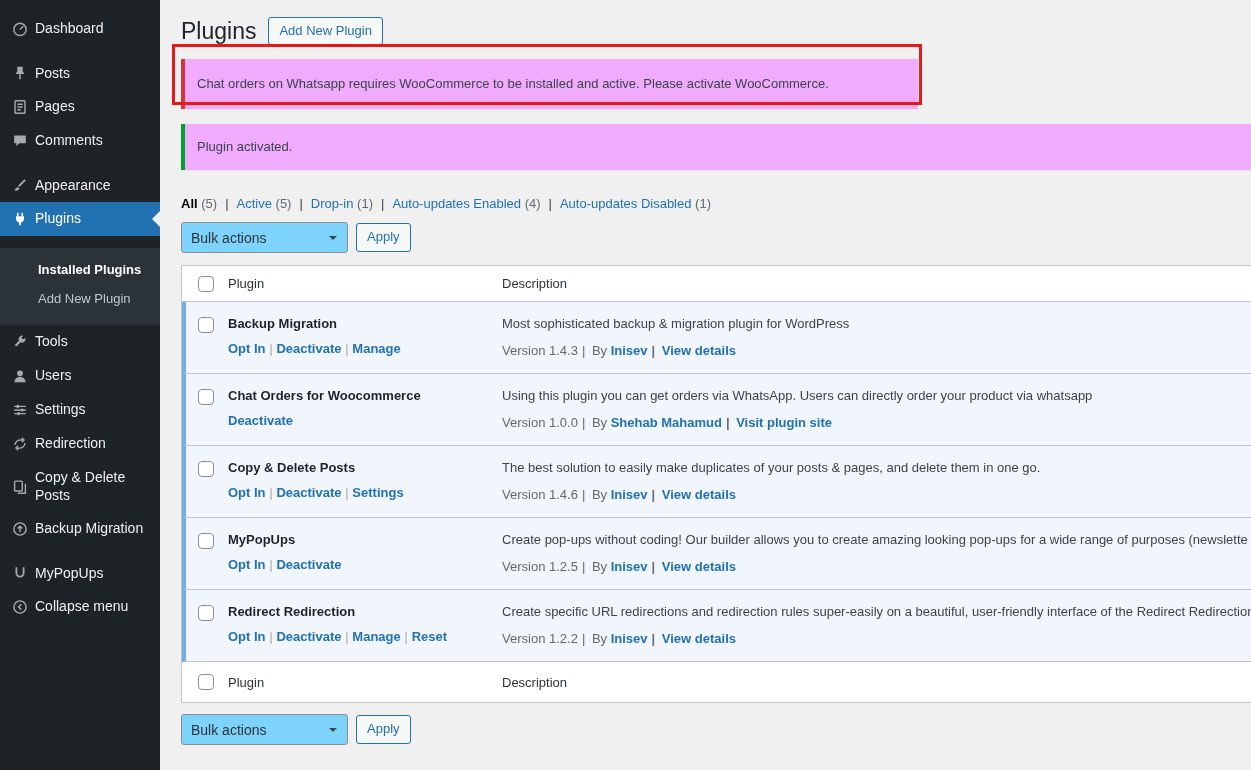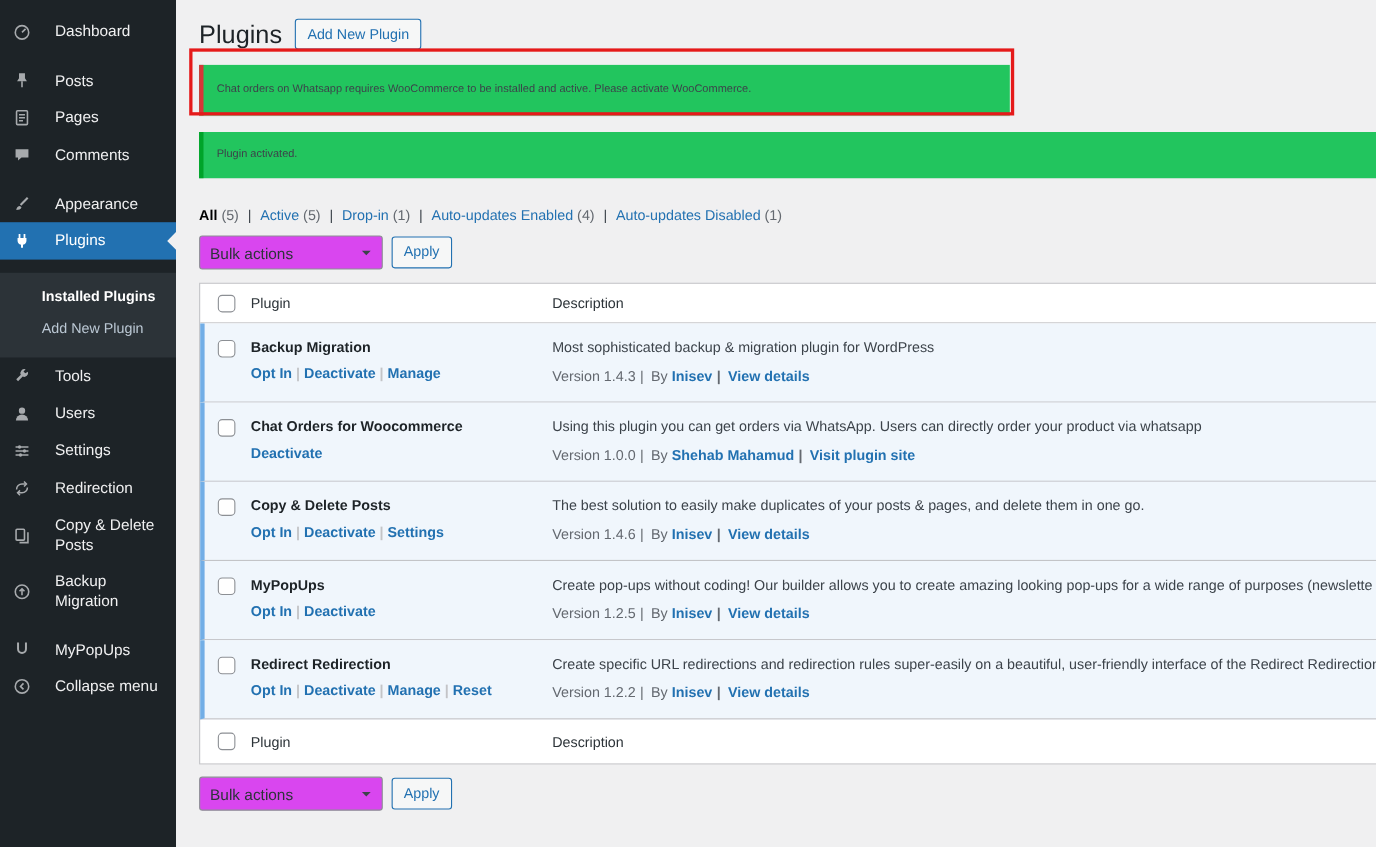--- a/index.html
+++ b/index.html
@@ -2,21 +2,21 @@
 <html><head>
 <meta charset="utf-8">
 <style>
   * { box-sizing: border-box; margin: 0; padding: 0; }
   html,body { width:1251px; height:770px; overflow:hidden; }
   body { font-family:"Liberation Sans", sans-serif; background:#f0f0f1; color:#3c434a; }
   .screen { position:relative; width:1251px; height:770px; display:flex; overflow:hidden; }
 
   
   .sidebar { width:160px; min-width:160px; background:#1d2327; color:#f0f0f1; padding-top:12px; font-size:14px; }
-  .menu-item { display:flex; align-items:center; gap:20px; padding:8px 6px 8px 10px; min-height:34px; cursor:pointer; position:relative; line-height:1.25; }
+  .menu-item { display:flex; align-items:center; gap:5px; padding:8px 6px 8px 10px; min-height:34px; cursor:pointer; position:relative; line-height:1.25; }
   .menu-item .mi-icon { width:20px; min-width:20px; display:flex; justify-content:center; color:#a7aaad; }
   .menu-item .mi-icon svg { width:18px; height:18px; }
   .menu-item.gap-above { margin-top:10px;align-items:flex-end; }
   .menu-item.active { background:#2271b1; color:#fff; }
   .menu-item.active .mi-icon { color:#fff; }
   .menu-arrow { position:absolute; right:0; top:50%; transform:translateY(-50%); width:0; height:0;
     border:8px solid transparent; border-right-color:#f0f0f1; border-left-width:0; }
   .submenu { background:#2c3338; padding:7px 0 12px;margin-top:12px; }
   .submenu-item { padding:7px 12px 7px 38px; color:#bbc8d4; font-size:13px; cursor:pointer; }
   .submenu-item.current { color:#fff; font-weight:700; }
@@ -26,38 +26,38 @@
   .wrap { padding:14px 0 0 21px; width:1520px; }
 
   .page-title-row { display:flex; align-items:center; gap:12px; height:34px; }
   h1 { font-size:23px; font-weight:400; color:#1d2327; }
   .btn { font-family:inherit; font-size:13px; color:#2271b1; background:#f6f7f7; border:1px solid #2271b1;
     border-radius:3px; padding:5px 10px; cursor:pointer; line-height:1.3; }
 
   .annotation-box { position:absolute; left:12px; top:44px; width:750px; height:61px;
     border:3px solid #e51a1a; z-index:50; pointer-events:none; }
 
-  .notice { background:#22c55e; box-shadow:0 1px 1px rgba(0,0,0,.04); font-size:10px; color:#3c434a; }
+  .notice { background:#f0abfc; box-shadow:0 1px 1px rgba(0,0,0,.04); font-size:13px; color:#3c434a; }
   .notice p { line-height:1.4; }
   .notice-error { border-left:4px solid #d63638; width:737px; margin-top:11px; padding:16px 12px; }
   .notice-success { border-left:4px solid #00a32a; width:1085px; margin-top:15px; padding:14px 12px; }
 
   .filters { list-style:none; display:flex; align-items:center; margin-top:26px; font-size:13px; color:#3c434a; }
   .filters li { white-space:nowrap; }
   .filters li:not(:last-child)::after { content:"|"; color:#3c434a; margin:0 8px; }
   .filters a { color:#2271b1; text-decoration:none; cursor:pointer; }
   .filters li.current a { color:#000; font-weight:600; }
   .f-count { color:#646970; font-weight:400; }
 
   .tablenav { display:flex; align-items:center; gap:8px; margin-top:11px; }
   .select-wrap { position:relative; display:inline-block; }
   .select-wrap::after { content:""; position:absolute; right:11px; top:50%; margin-top:-2px;
     border:4px solid transparent; border-top-color:#3c434a; pointer-events:none; }
   select { appearance:none; -webkit-appearance:none; font-family:inherit; height:31px; font-size:14px;
-    color:#2c3338; border:1px solid #8c8f94; border-radius:3px; background:#d946ef; padding:0 34px 0 9px; min-width:167px; }
+    color:#2c3338; border:1px solid #8c8f94; border-radius:3px; background:#7dd3fc; padding:0 34px 0 9px; min-width:167px; }
 
   .plugins-table { margin-top:12px; width:1480px; background:#fff; border:1px solid #c3c4c7; font-size:13px; }
   .t-head, .t-foot { display:flex; align-items:center; color:#2c3338; }
   .t-head { height:36px; border-bottom:1px solid #c3c4c7; }
   .t-foot { height:40px; }
   .col-cb { width:46px; min-width:46px; padding-left:16px; }
   .col-plugin { width:274px; min-width:274px; padding-right:10px; }
   .col-desc { flex:1; min-width:0; }
   input[type="checkbox"] { appearance:none; -webkit-appearance:none; width:16px; height:16px;
     border:1px solid #8c8f94; border-radius:4px; background:#fff; margin:0; cursor:pointer; display:block; }

